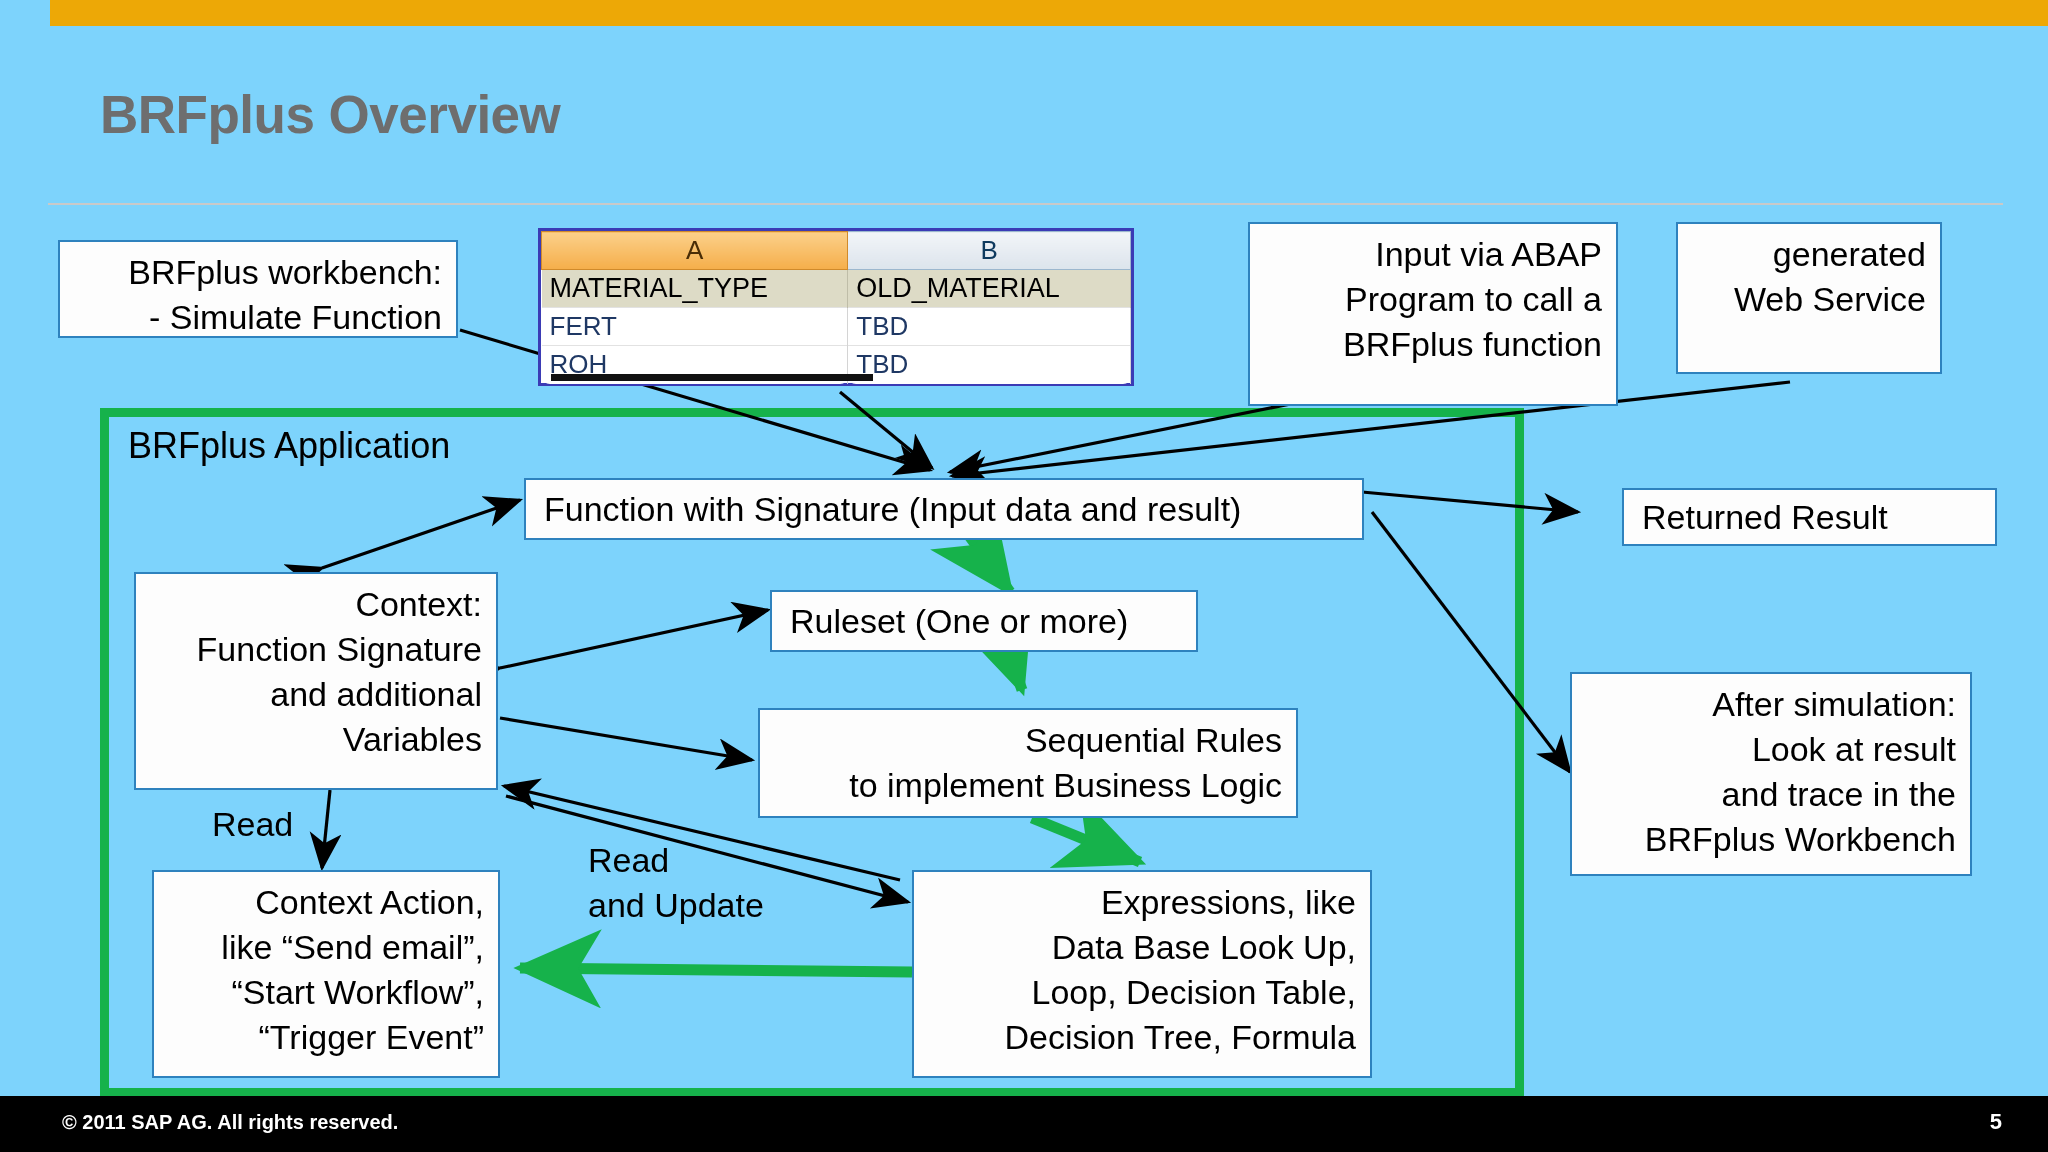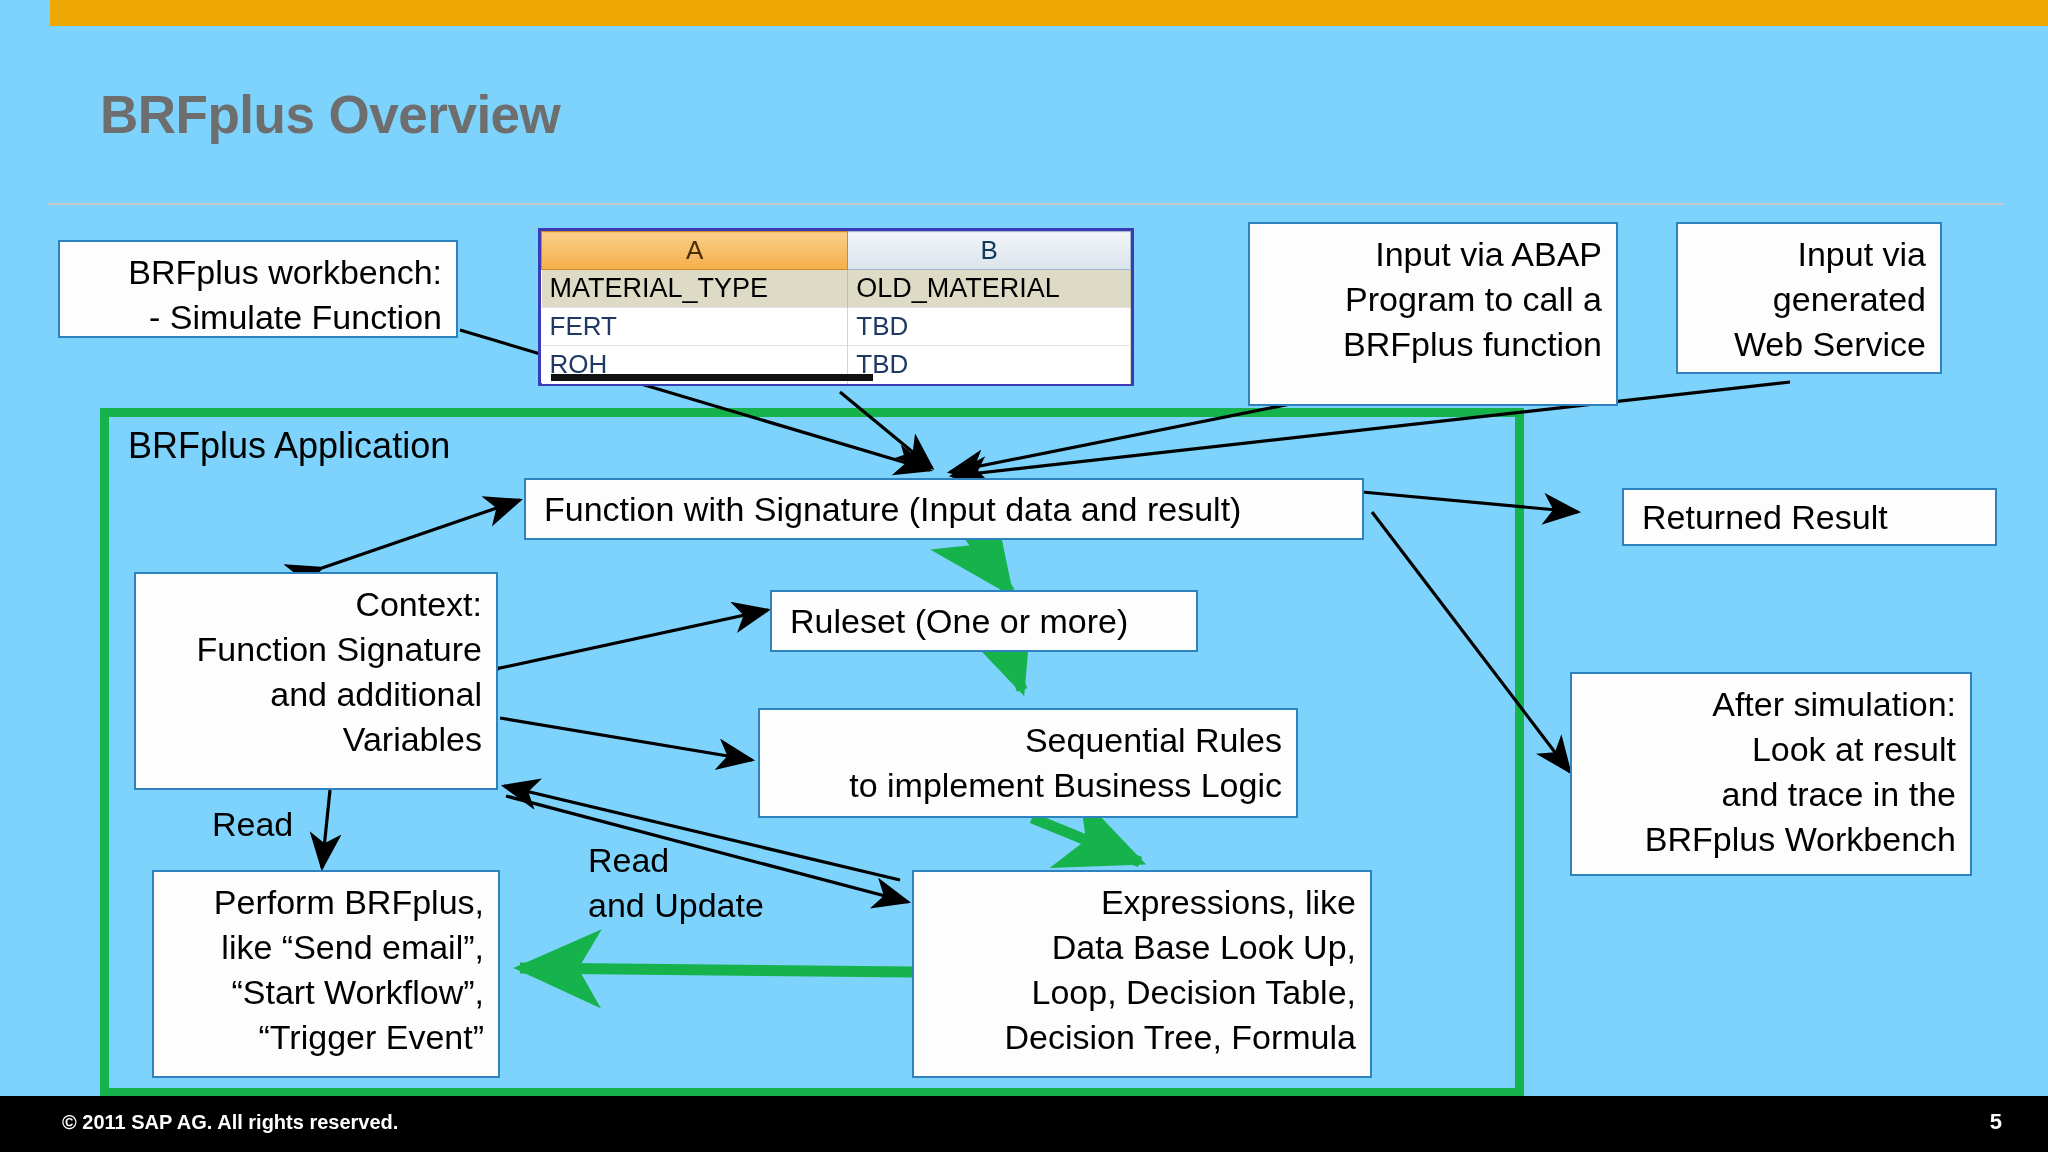--- a/index.html
+++ b/index.html
@@ -35,21 +35,21 @@
   .sheet col.c2{width:48%;}
   .sheet td{font-size:26px;height:38px;padding:0 8px;box-sizing:border-box;
             font-family:"Liberation Sans",sans-serif;}
   .sheet tr.colhdr td{text-align:center;font-size:26px;color:#0E3A5E;height:38px;
             border:1px solid #9CB7CE;}
   .sheet tr.colhdr td.sel{background:linear-gradient(#FBD08A,#F5AE4A);border:1px solid #D08A2A;color:#4A2D06;}
   .sheet tr.colhdr td.nor{background:linear-gradient(#F2F5F8,#DCE4EC);}
   .sheet tr.fields td{background:#DDDBC6;font-weight:normal;font-size:27px;color:#000;
             border-right:1px solid #BFBDA8;}
   .sheet tr.data td{background:#fff;color:#1F3864;border-right:1px solid #D4D4D4;
-            border-top:1px solid #E2E2E2;}
+            border-top:1px solid #E2E2E2;border-radius:8px;}
   .sheet .blackbar{position:absolute;left:10px;bottom:2px;width:322px;height:7px;background:#111;}
 
   
   #arrows{position:absolute;left:0;top:0;width:2048px;height:1152px;pointer-events:none;}
 
   
   .footer{position:absolute;left:0;bottom:0;width:2048px;height:56px;background:#000;}
   .footer .copy{position:absolute;left:62px;top:15px;color:#fff;font-size:20px;font-weight:bold;}
   .footer .pageno{position:absolute;right:46px;top:13px;color:#fff;font-size:22px;font-weight:bold;}
 </style>
@@ -155,21 +155,20 @@
   <div class="box" style="left:1248px;top:222px;width:370px;height:184px;">
     <div class="pad">
       <div>Input via ABAP</div>
       <div>Program to call a</div>
       <div>BRFplus function</div>
     </div>
   </div>
 
   <div class="box" style="left:1676px;top:222px;width:266px;height:152px;">
     <div class="pad">
-      <div>Input via</div>
       <div>generated</div>
       <div>Web Service</div>
     </div>
   </div>
 
   <div class="box center" style="left:524px;top:478px;width:840px;height:62px;">
     <div class="pad">Function with Signature (Input data and result)</div>
   </div>
 
   <div class="box center" style="left:770px;top:590px;width:428px;height:62px;">
@@ -187,21 +186,21 @@
 
   <div class="box" style="left:758px;top:708px;width:540px;height:110px;">
     <div class="pad">
       <div>Sequential Rules</div>
       <div>to implement Business Logic</div>
     </div>
   </div>
 
   <div class="box" style="left:152px;top:870px;width:348px;height:208px;">
     <div class="pad">
-      <div>Perform BRFplus,</div>
+      <div>Context Action,</div>
       <div>like “Send email”,</div>
       <div>“Start Workflow”,</div>
       <div>“Trigger Event”</div>
     </div>
   </div>
 
   <div class="box" style="left:912px;top:870px;width:460px;height:208px;">
     <div class="pad">
       <div>Expressions, like</div>
       <div>Data Base Look Up,</div>

